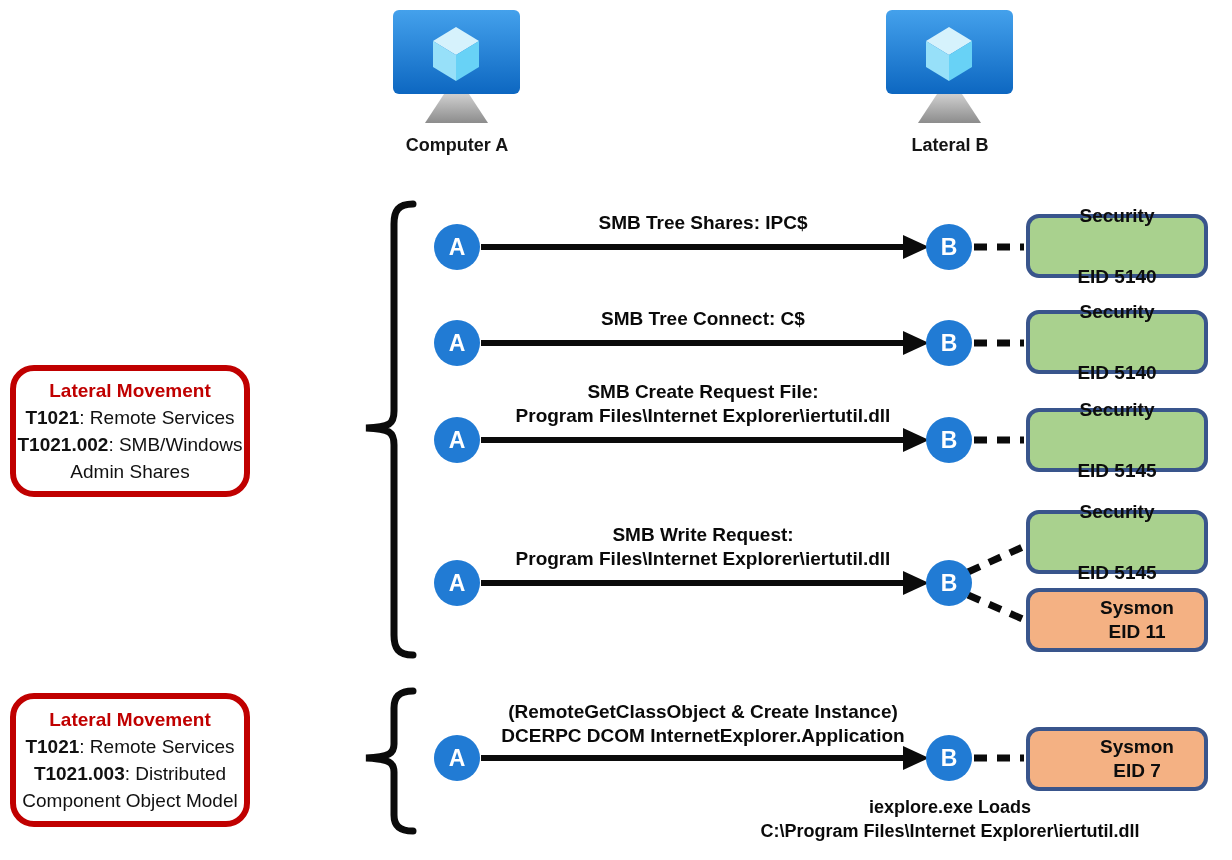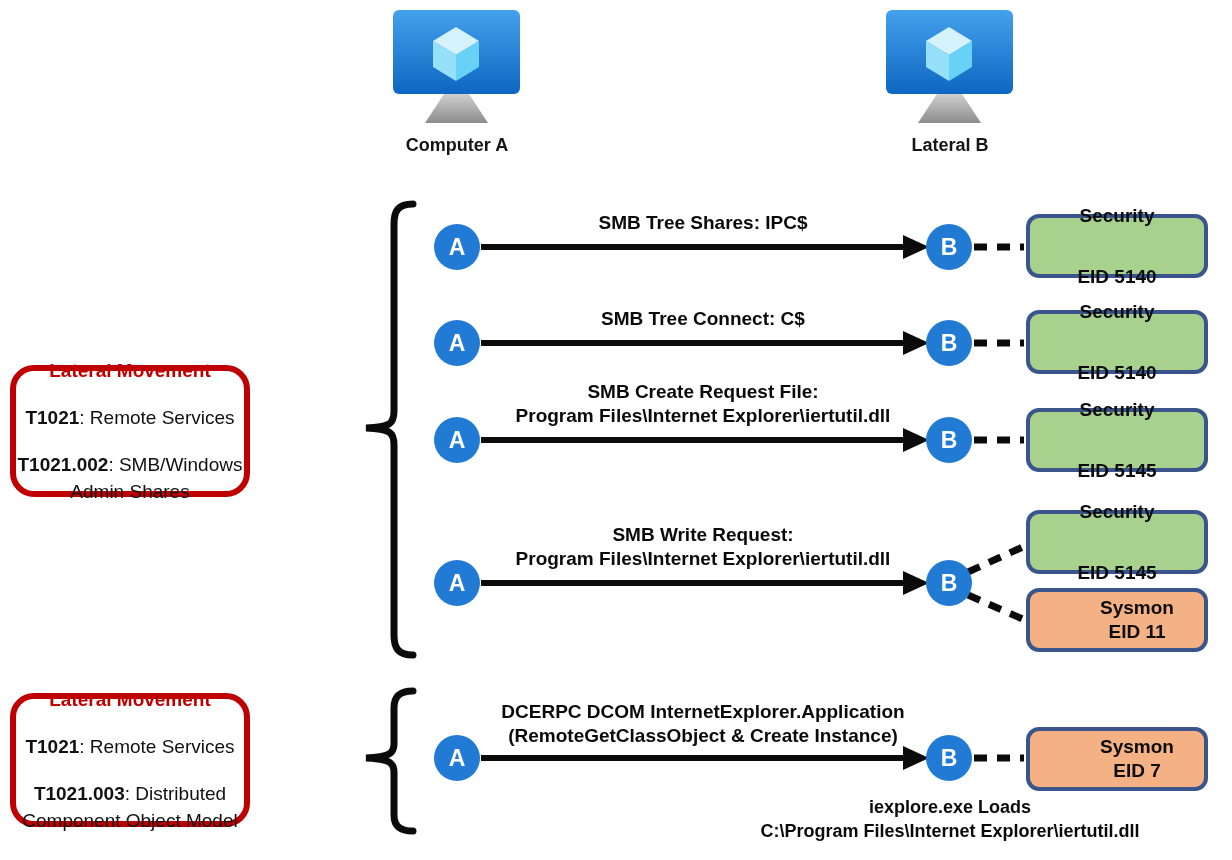--- a/index.html
+++ b/index.html
@@ -23,21 +23,21 @@
              border:4px solid #39558C;border-radius:13px;display:flex;flex-direction:column;
              align-items:center;justify-content:center;font-weight:bold;font-size:19px;
              line-height:24px;color:#0d0d0d;}
   .event-green{background:#A9D18E;gap:37px;}
   .event-orange{background:#F4B183;padding-left:40px;}
   .tactic-box{position:absolute;left:10px;width:240px;box-sizing:border-box;background:#fff;
               border:6px solid #C00000;border-radius:24px;display:flex;align-items:center;
               justify-content:center;}
   .tactic-text{text-align:center;font-size:19px;line-height:27px;width:270px;color:#111;}
   .tactic-title{display:block;color:#C00000;font-weight:bold;}
-  .t-line{display:block;margin-top:20px;}
+  .t-line{display:block;}
   .footnote{position:absolute;left:720px;top:795px;width:460px;text-align:center;
             font-weight:bold;font-size:18px;line-height:24px;color:#0a0a0a;}
   .footnote span{display:block;}
 </style>
 </head>
 <body>
 
 <div class="canvas">
 
   <svg class="overlay" viewBox="0 0 1232 860">
@@ -142,22 +142,22 @@
   </div>
   <div class="flow-label" style="top:380px;">
     <span>SMB Create Request File:</span>
     <span>Program Files\Internet Explorer\iertutil.dll</span>
   </div>
   <div class="flow-label" style="top:523px;">
     <span>SMB Write Request:</span>
     <span>Program Files\Internet Explorer\iertutil.dll</span>
   </div>
   <div class="flow-label" style="top:700px;">
+    <span>(RemoteGetClassObject &amp; Create Instance)</span>
     <span>DCERPC DCOM InternetExplorer.Application</span>
-    <span>(RemoteGetClassObject &amp; Create Instance)</span>
   </div>
 
   <div class="node" style="left:434px;top:224px;">A</div>
   <div class="node" style="left:434px;top:320px;">A</div>
   <div class="node" style="left:434px;top:417px;">A</div>
   <div class="node" style="left:434px;top:560px;">A</div>
   <div class="node" style="left:434px;top:735px;">A</div>
 
   <div class="node" style="left:926px;top:224px;">B</div>
   <div class="node" style="left:926px;top:320px;">B</div>

